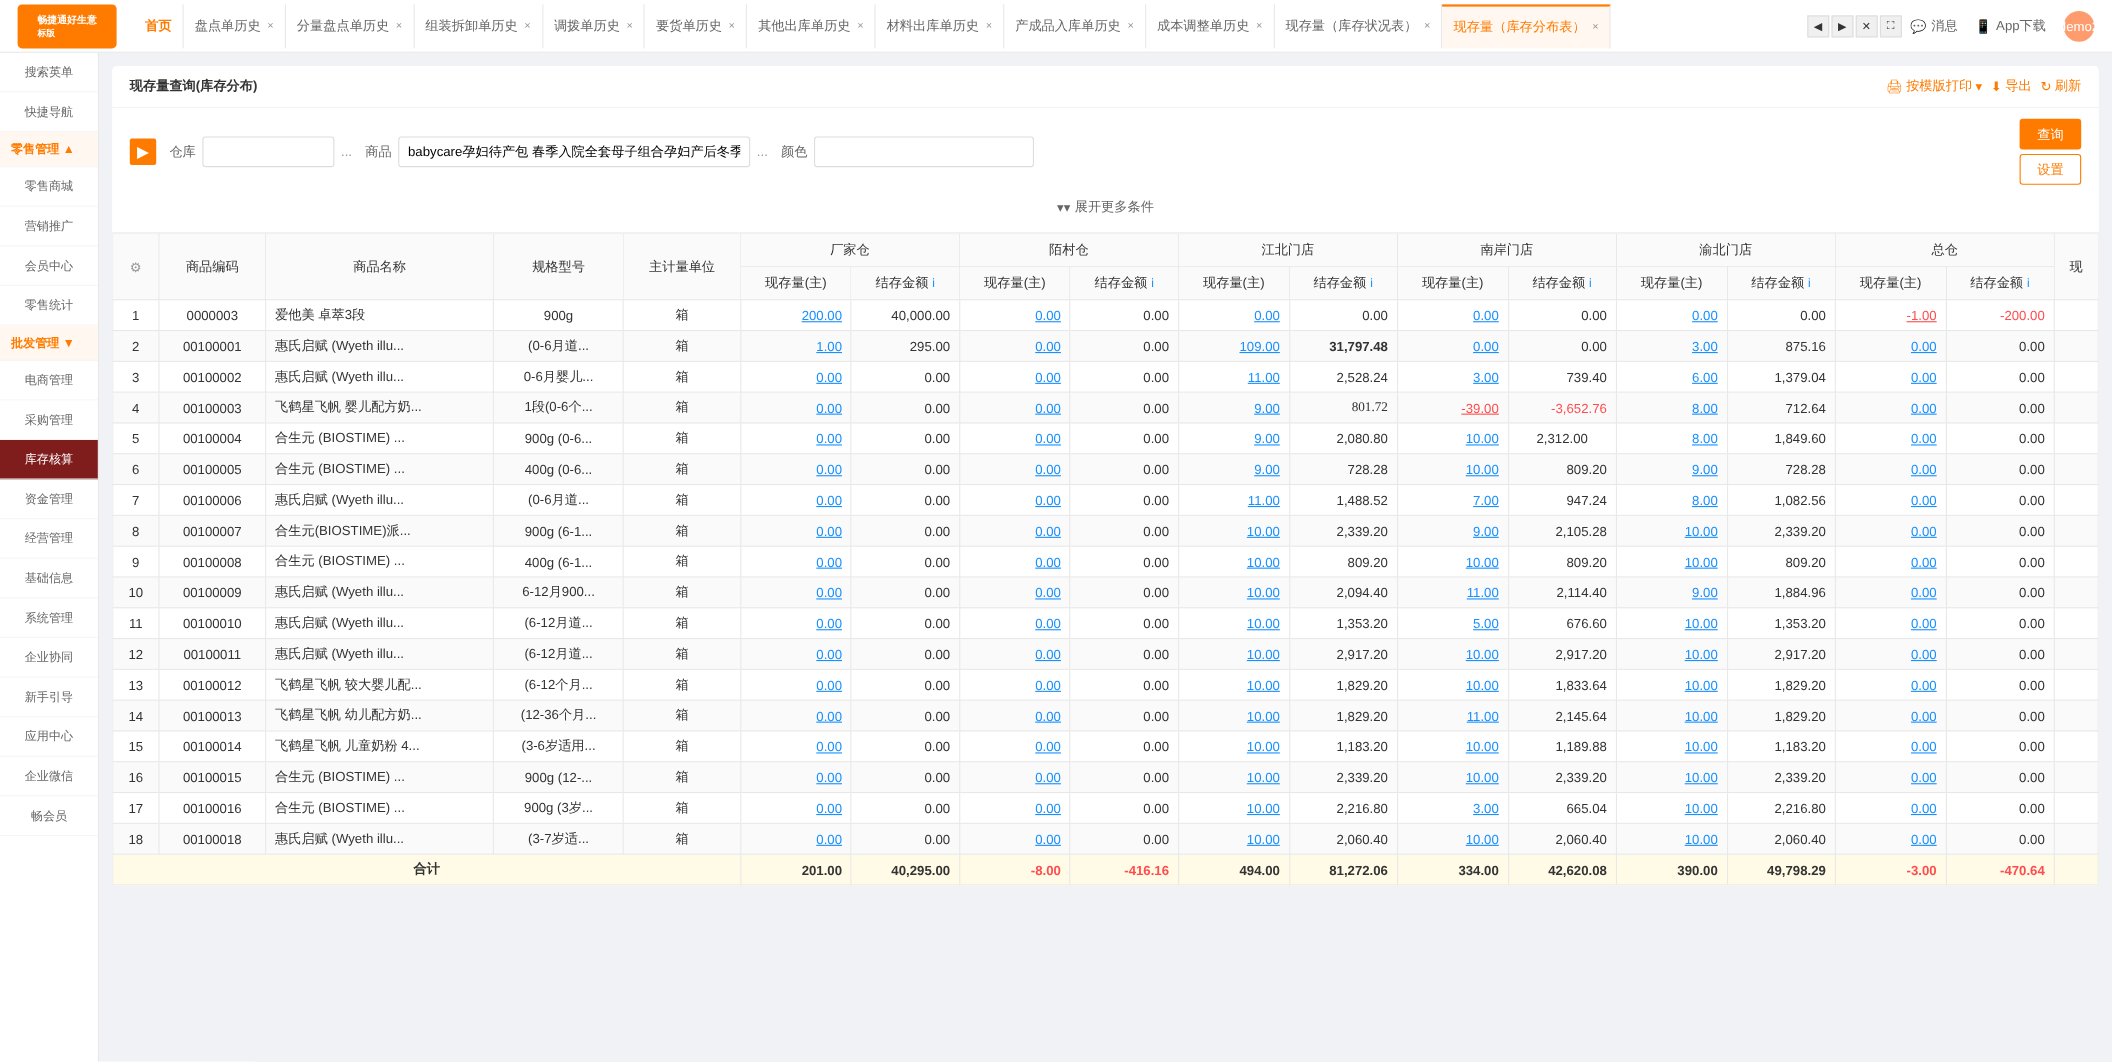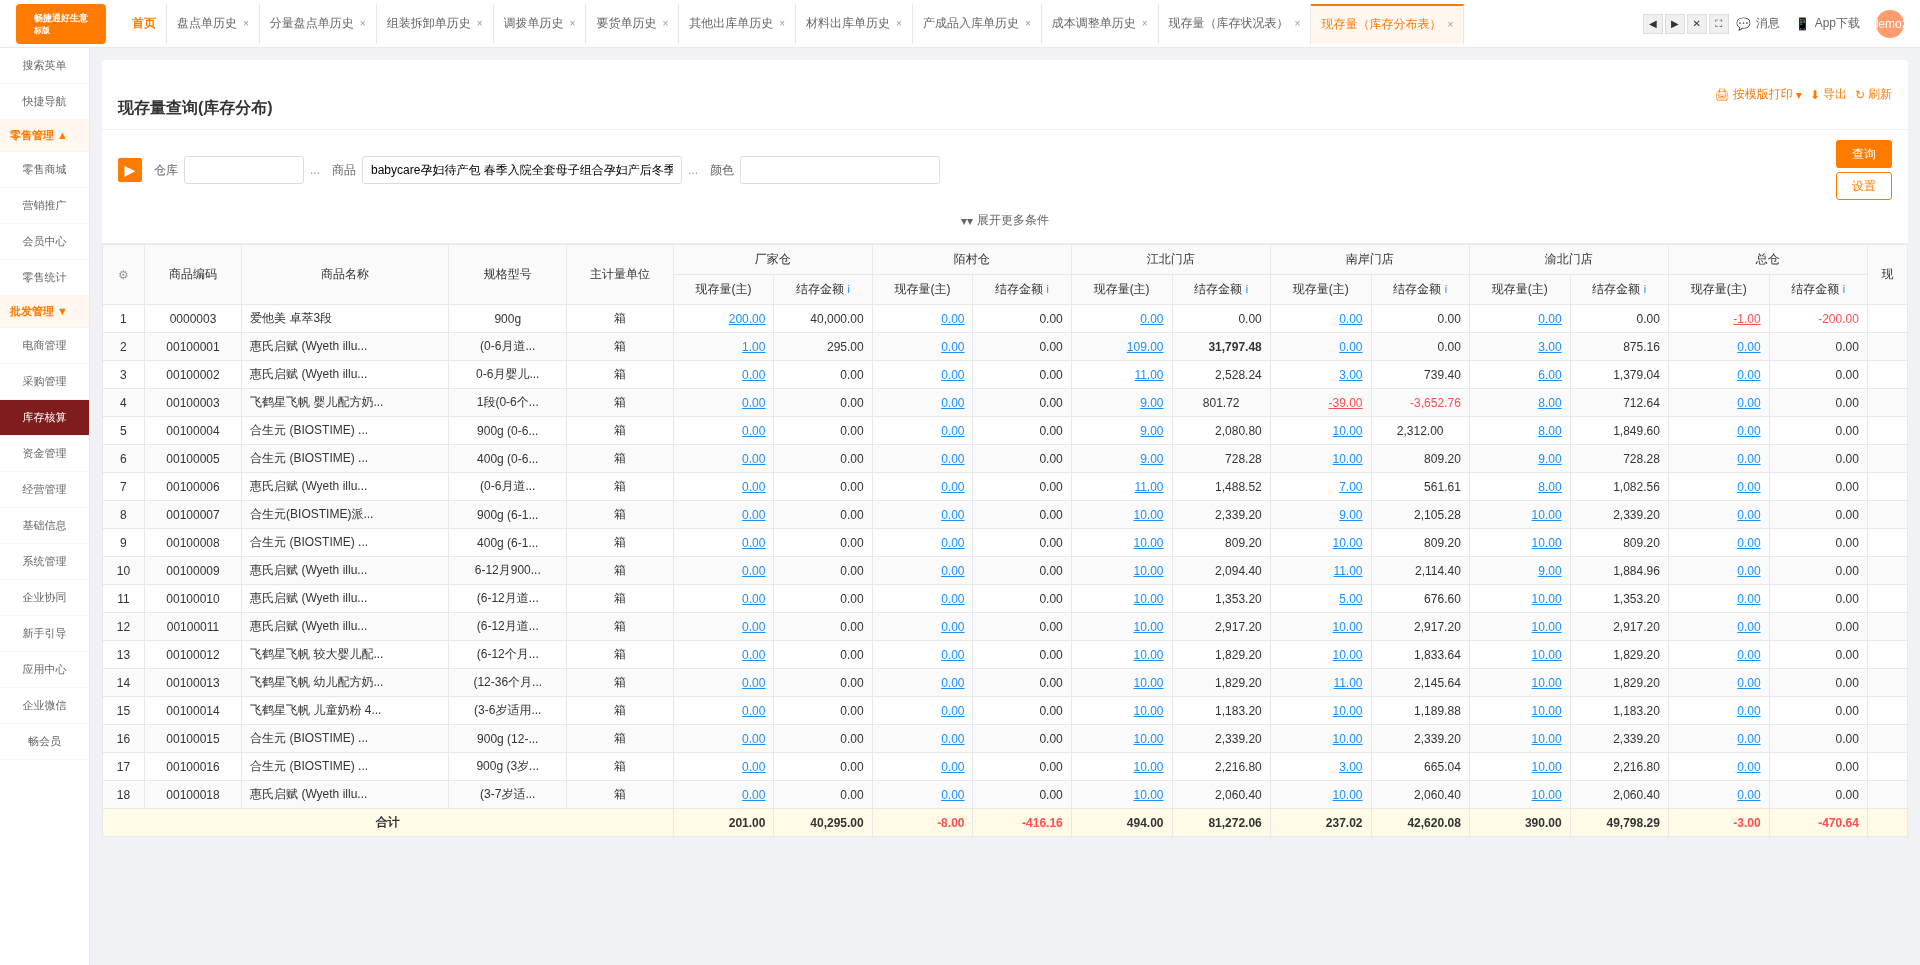--- a/index.html
+++ b/index.html
@@ -145,24 +145,23 @@
     .page-header {
       background: #fff;
       padding: 10px 16px;
       border-radius: 4px 4px 0 0;
       display: flex;
       align-items: center;
       justify-content: space-between;
       border-bottom: 1px solid #f0f0f0;
     }
     .page-title {
-      font-size: 16px;
+      font-size: 12px;
       font-weight: bold;
       color: #333;
-      margin-top: 28px;
     }
     .page-actions {
       display: flex;
       gap: 8px;
       align-items: center;
     }
     .btn-link {
       color: #ff7b00;
       cursor: pointer;
       font-size: 12px;
@@ -531,21 +530,21 @@
               <td style="text-align: center;">4</td>
               <td style="text-align: center;">00100003</td>
               <td class=" td-name" style="text-align: left;">飞鹤星飞帆 婴儿配方奶...</td>
               <td style="text-align: center;">1段(0-6个...</td>
               <td style="text-align: center;">箱</td>
               <td class="td-link" style="text-align: right;">0.00</td>
               <td style="text-align: right;">0.00</td>
               <td class="td-link" style="text-align: right;">0.00</td>
               <td style="text-align: right;">0.00</td>
               <td class="td-link" style="text-align: right;">9.00</td>
-              <td style="text-align: center;">801.72</td>
+              <td style="text-align: right; font-family: Liberation Serif, serif;">801.72</td>
               <td class="td-link td-neg" style="text-align: right;">-39.00</td>
               <td class=" td-neg" style="text-align: right;">-3,652.76</td>
               <td class="td-link" style="text-align: right;">8.00</td>
               <td style="text-align: right;">712.64</td>
               <td class="td-link" style="text-align: right;">0.00</td>
               <td style="text-align: right;">0.00</td>
               <td style="text-align: right;"></td>
             </tr>
             <tr>
               <td style="text-align: center;">5</td>
@@ -593,21 +592,21 @@
               <td class=" td-name" style="text-align: left;">惠氏启赋 (Wyeth illu...</td>
               <td style="text-align: center;">(0-6月道...</td>
               <td style="text-align: center;">箱</td>
               <td class="td-link" style="text-align: right;">0.00</td>
               <td style="text-align: right;">0.00</td>
               <td class="td-link" style="text-align: right;">0.00</td>
               <td style="text-align: right;">0.00</td>
               <td class="td-link" style="text-align: right;">11.00</td>
               <td style="text-align: right;">1,488.52</td>
               <td class="td-link" style="text-align: right;">7.00</td>
-              <td style="text-align: right;">561.61</td>
+              <td style="text-align: right;">947.24</td>
               <td class="td-link" style="text-align: right;">8.00</td>
               <td style="text-align: right;">1,082.56</td>
               <td class="td-link" style="text-align: right;">0.00</td>
               <td style="text-align: right;">0.00</td>
               <td style="text-align: right;"></td>
             </tr>
             <tr style="background: rgb(250, 250, 250);">
               <td style="text-align: center;">8</td>
               <td style="text-align: center;">00100007</td>
               <td class=" td-name" style="text-align: left;">合生元(BIOSTIME)派...</td>
@@ -828,21 +827,21 @@
               <td style="text-align: right;"></td>
             </tr>
             <tr class="sum-row">
               <td colspan="5" style="text-align: center;">合计</td>
               <td style="text-align: right;">201.00</td>
               <td style="text-align: right;">40,295.00</td>
               <td class="td-neg" style="text-align: right;">-8.00</td>
               <td class="td-neg" style="text-align: right;">-416.16</td>
               <td style="text-align: right;">494.00</td>
               <td style="text-align: right;">81,272.06</td>
-              <td style="text-align: right;">237.02</td>
+              <td style="text-align: right;">334.00</td>
               <td style="text-align: right;">42,620.08</td>
               <td style="text-align: right;">390.00</td>
               <td style="text-align: right;">49,798.29</td>
               <td class="td-neg" style="text-align: right;">-3.00</td>
               <td class="td-neg" style="text-align: right;">-470.64</td>
               <td style="text-align: right;"></td>
             </tr>
           </tbody>
       </table>
     </div>

